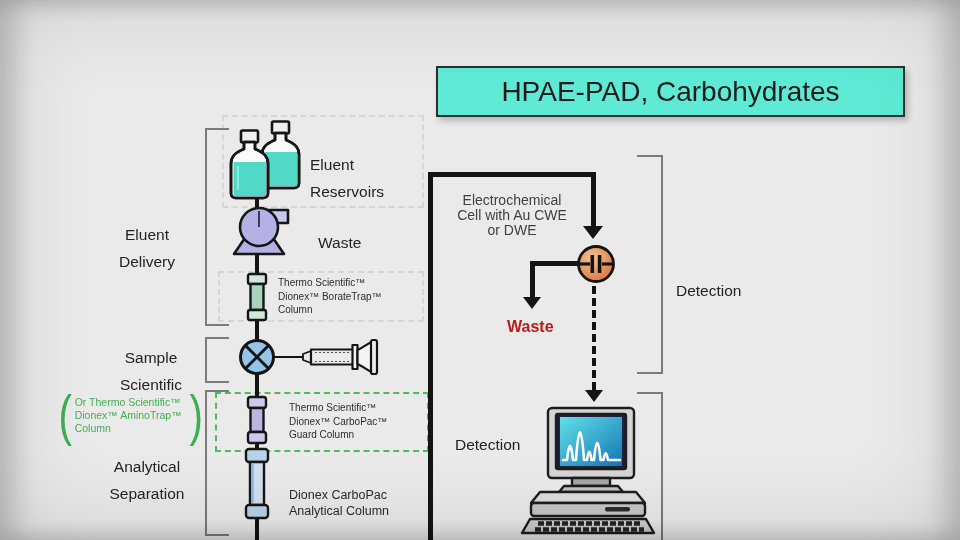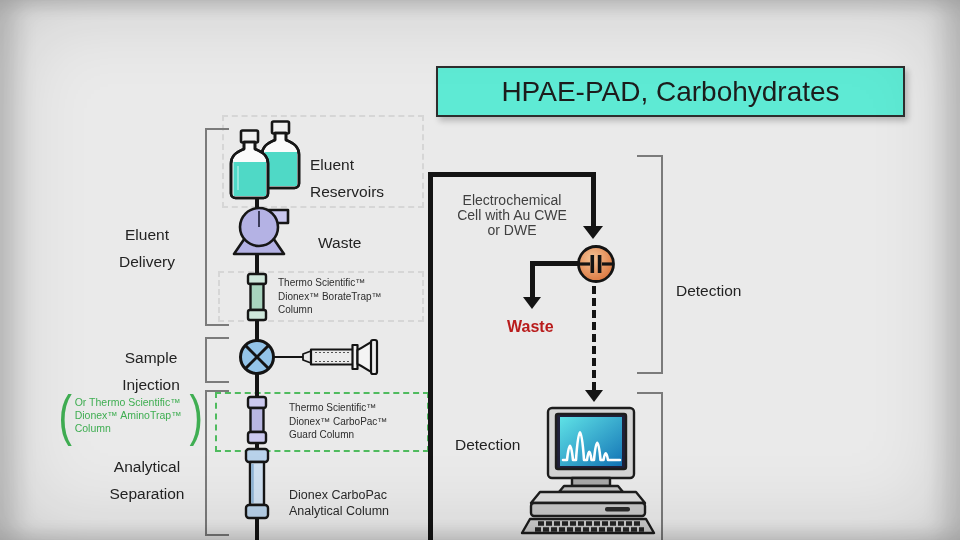--- a/index.html
+++ b/index.html
@@ -165,21 +165,21 @@
 
   <div class="abs lbl ml" style="left:310px;top:151px">Eluent
 Reservoirs</div>
   <div class="abs lbl" style="left:318px;top:229px">Waste</div>
   <div class="abs lbl ml ctr" style="left:100px;top:221px;width:94px">Eluent
 Delivery</div>
   <div class="abs small ml" style="left:278px;top:276px">Thermo Scientific™
 Dionex™ BorateTrap™
 Column</div>
   <div class="abs lbl ml ctr" style="left:104px;top:344px;width:94px">Sample
-Injection</div>
+Scientific</div>
 
   <div class="abs" style="left:56px;top:388px;display:flex;align-items:center">
     <span class="paren">(</span>
     <span class="small ml" style="color:#3fae52;width:112px;font-size:10.5px;line-height:13px">Or Thermo Scientific™
 Dionex™ AminoTrap™
 Column</span>
     <span class="paren">)</span>
   </div>
 
   <div class="abs small ml" style="left:289px;top:401px">Thermo Scientific™

